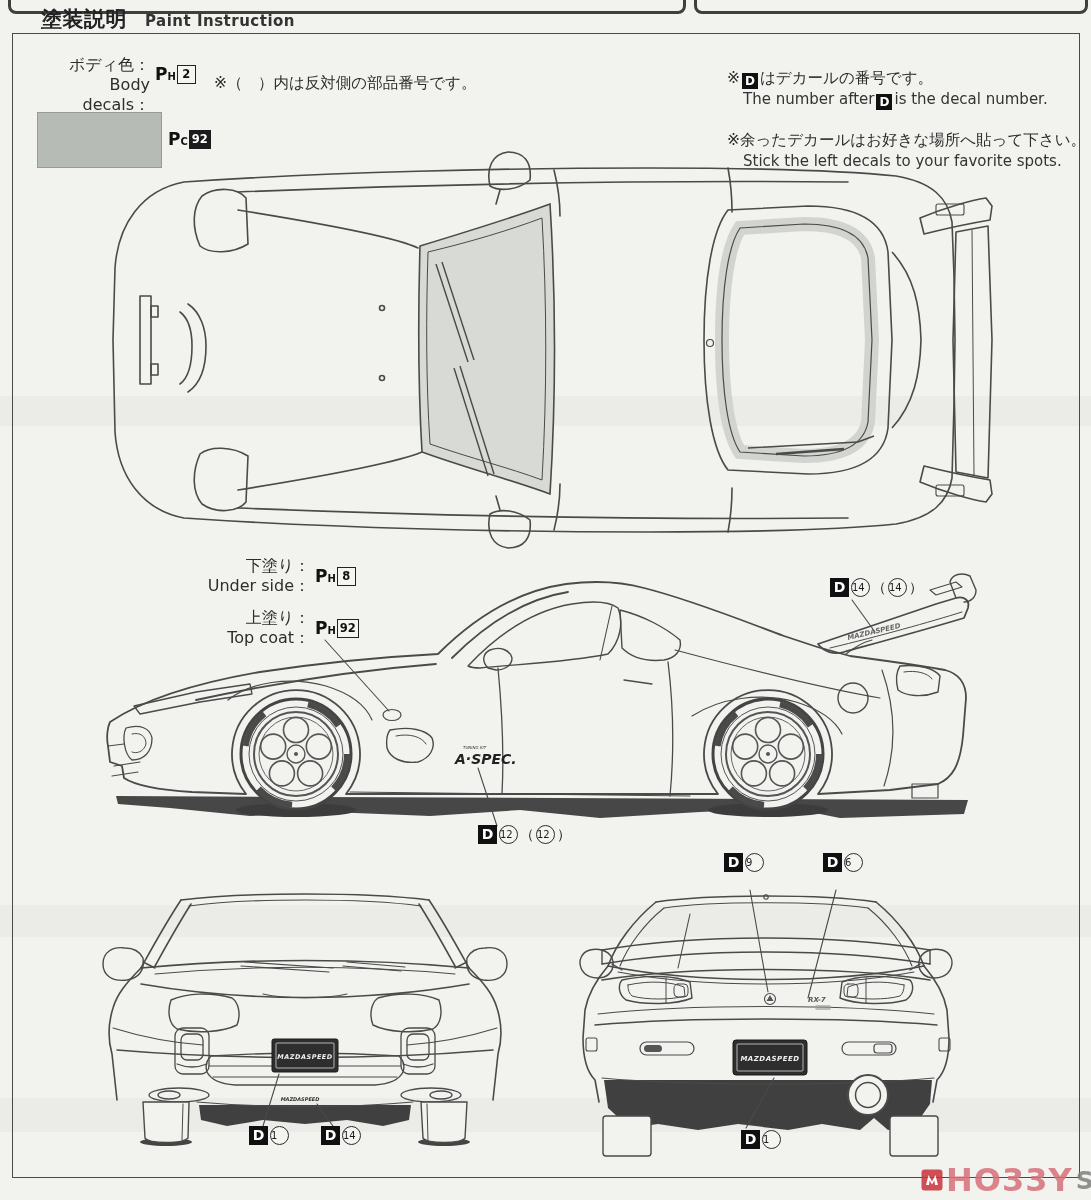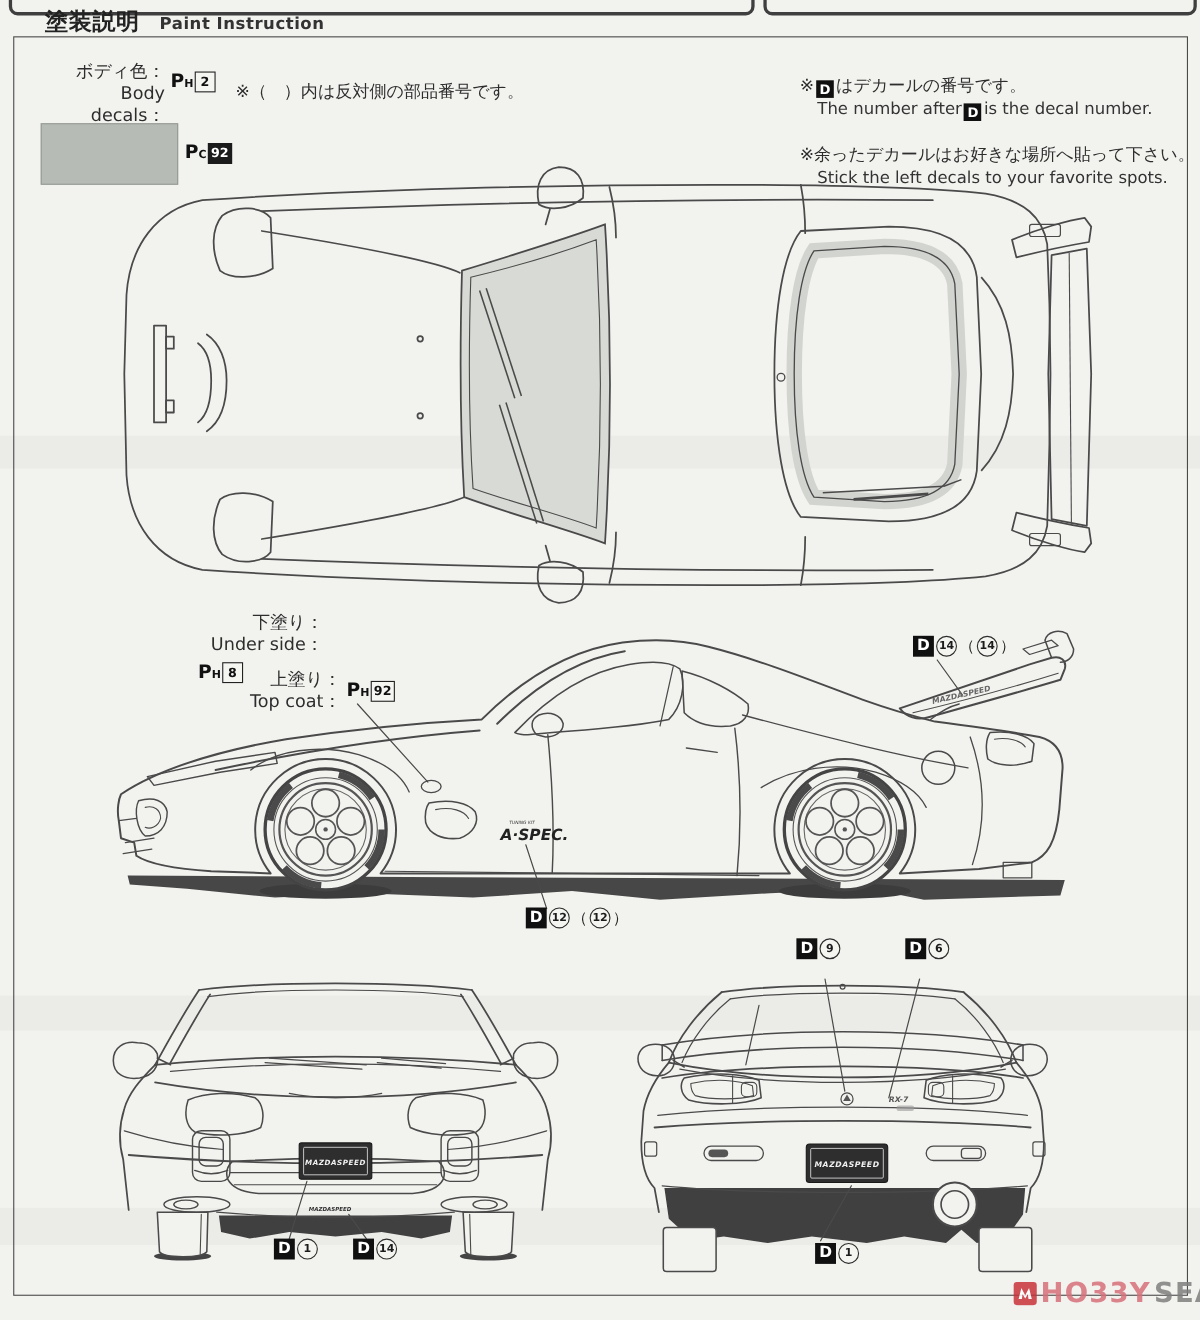--- a/index.html
+++ b/index.html
@@ -26,28 +26,28 @@
   .pmark{font-weight:bold;font-size:17px;color:#111;}
   .psub{font-size:10px;font-weight:bold;color:#111;margin:4px 1px 0 0;}
   .pnum{display:inline-block;min-width:13px;padding:0 2px;height:17px;border:1.6px solid #222;
         background:#f5f5f2;font-size:11.5px;font-weight:bold;line-height:17px;text-align:center;color:#111;}
   .pnum.dark{background:#1b1b1b;color:#fff;border-color:#1b1b1b;}
   
   .dlabel{display:flex;align-items:center;gap:2px;white-space:nowrap;}
   .dbox{display:inline-block;width:19px;height:19px;background:#101010;color:#fff;
         font-weight:bold;font-size:14px;line-height:19px;text-align:center;}
   .circ{display:inline-block;width:17px;height:17px;border:1.3px solid #2c2c2c;border-radius:50%;
-        background:#f4f4f1;font-size:10px;font-weight:bold;line-height:17px;text-align:center;color:#1c1c1c;}
+        background:#f4f4f1;font-size:10px;font-weight:normal;line-height:17px;text-align:left;color:#1c1c1c;}
   .ptxt{font-size:14px;color:#222;}
   .dbox-inline{display:inline-block;width:16px;height:16px;background:#101010;color:#fff;
         font-weight:bold;font-size:12px;line-height:16px;text-align:center;vertical-align:-2px;margin:0 2px;}
   .swatch{position:absolute;left:37px;top:112px;width:123px;height:54px;border:1px solid #969b96;}
   
   .watermark{position:absolute;left:921px;top:1161px;display:flex;align-items:center;gap:3px;opacity:.85;}
-  .wm-left{font-size:25px;font-weight:bold;color:#d8707a;letter-spacing:1px;}
+  .wm-left{font-size:32px;font-weight:bold;color:#d8707a;letter-spacing:1px;}
   .wm-right{font-size:25px;font-weight:bold;color:#7f7f7f;letter-spacing:1px;}
   svg text{font-family:"DejaVu Sans","Liberation Sans",sans-serif;}
 </style>
 </head>
 <body>
 
 <div class="page">
 
   <div class="band" style="top:396px;height:30px"></div>
   <div class="band" style="top:905px;height:32px"></div>
@@ -257,21 +257,21 @@
       <path d="M 752,30 L 775,62" stroke-width="1.1"></path>
       <path d="M 397,256 L 378,198" stroke-width="1.1"></path>
     </g>
 
     <text x="363" y="179" font-size="4" font-style="italic" fill="#333">TUNING KIT</text>
     <text x="355" y="194" font-size="14" font-weight="bold" font-style="italic" fill="#222">A·SPEC.</text>
     <text x="748" y="70" font-size="7" font-style="italic" font-weight="bold" fill="#666" transform="rotate(-13 748 70)">MAZDASPEED</text>
   </svg>
   </div>
 
-  <div class="abs" style="left:180px;top:556px;display:flex;gap:5px;flex-direction:column;">
+  <div class="abs" style="left:196px;top:556px;display:flex;align-items:center;gap:5px;">
     <div class="rlabel" style="width:114px;">
       <div>下塗り：</div>
       <div>Under side：</div>
     </div>
     <span class="chip">
       <span class="pmark">P</span>
         <span class="psub">H</span>
         <span class="pnum">8</span>
     </span>
   </div>

